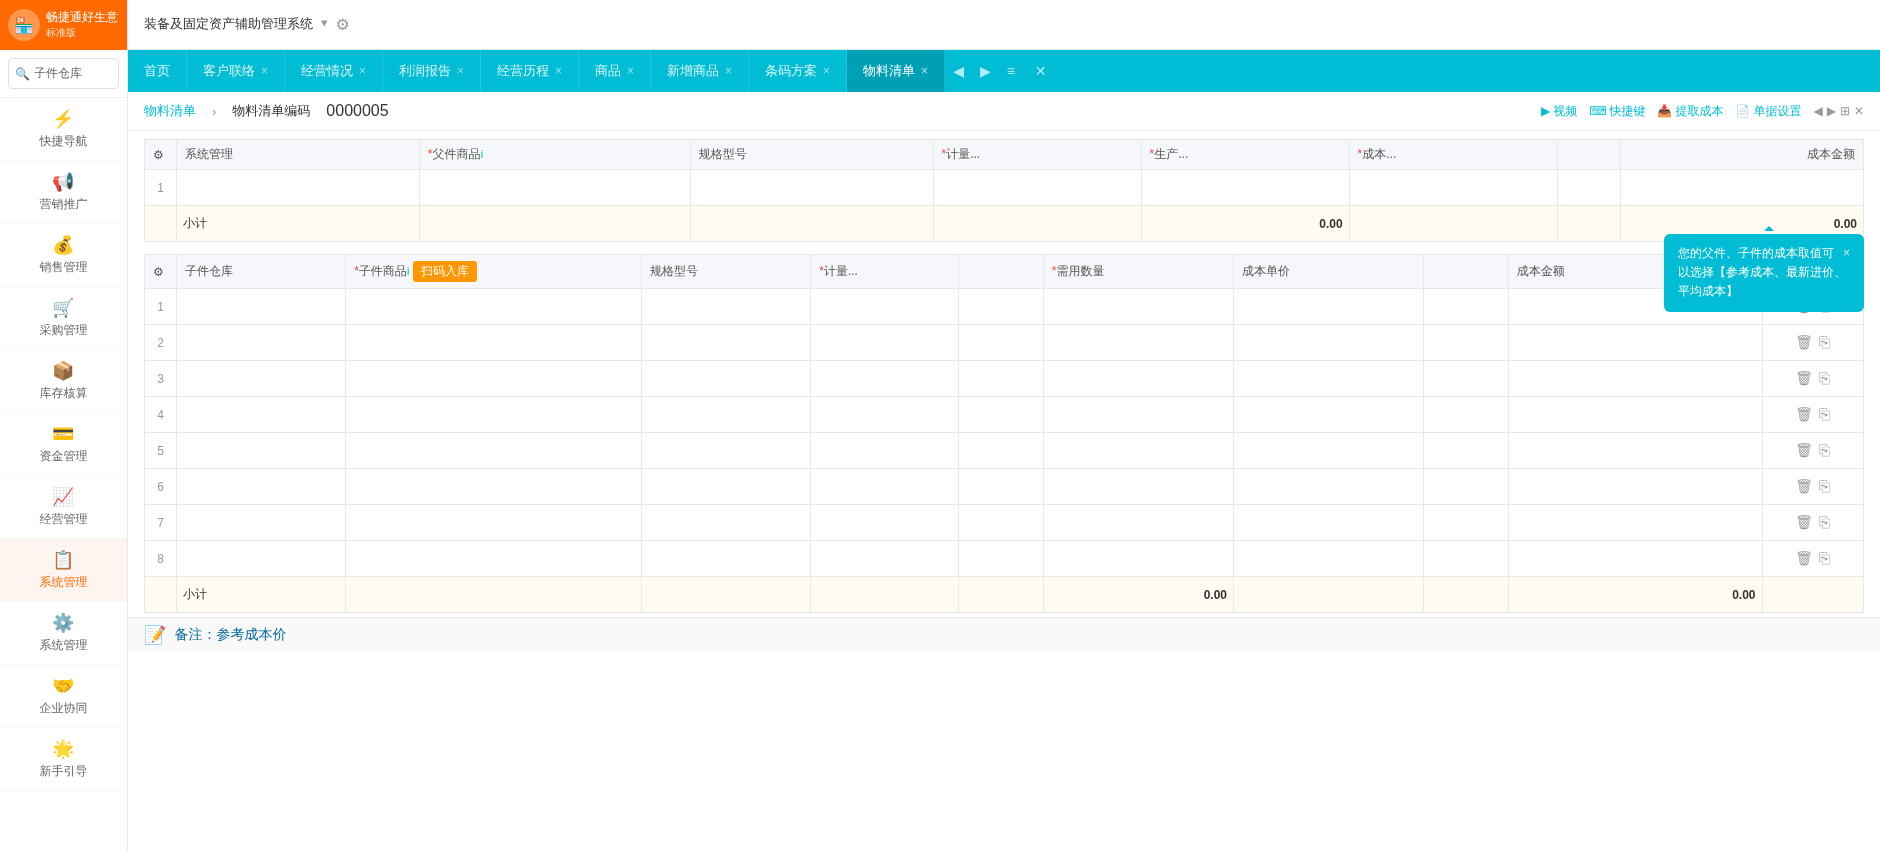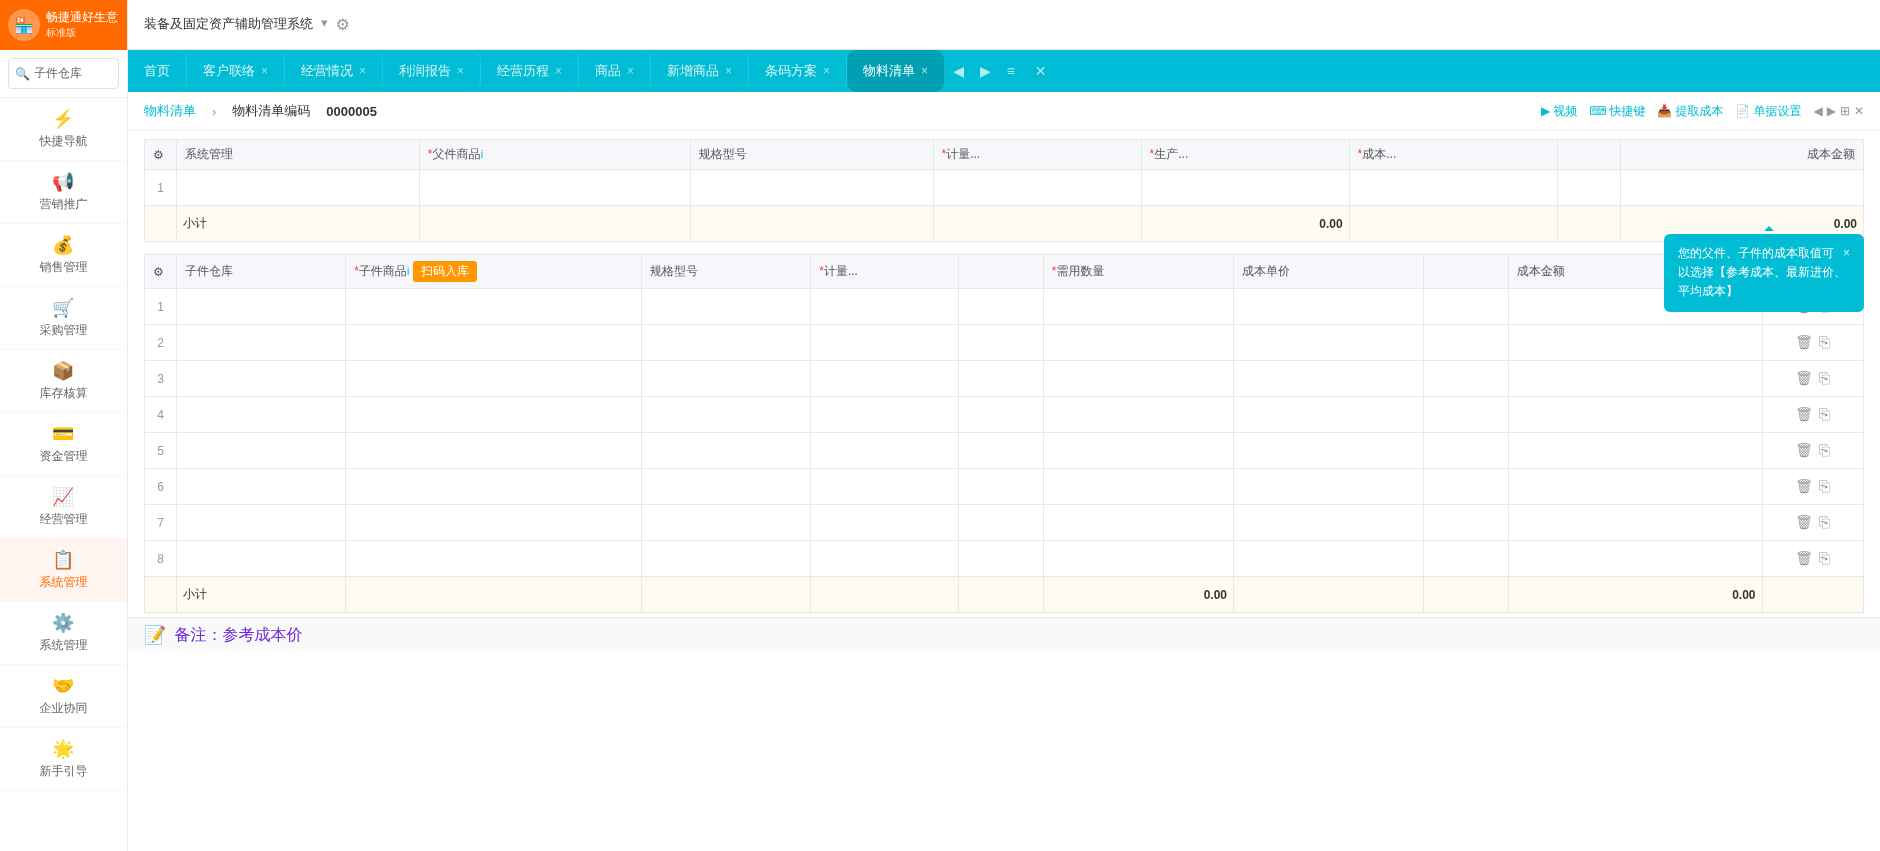--- a/index.html
+++ b/index.html
@@ -141,21 +141,20 @@
       padding: 13px 16px;
       height: 100%;
       display: flex;
       align-items: center;
       color: rgba(255,255,255,0.85);
       cursor: pointer;
       font-size: 13px;
       white-space: nowrap;
       gap: 4px;
       border-right: 1px solid rgba(255,255,255,0.15);
-      border-radius: 10px;
     }
     .nav-tab.active {
       background: rgba(0,0,0,0.15);
       color: #fff;
       font-weight: 500;
     }
     .nav-tab .close-x {
       font-size: 12px;
       opacity: 0.7;
       margin-left: 2px;
@@ -177,21 +176,21 @@
       border-bottom: 1px solid #f0f0f0;
       gap: 16px;
     }
     .breadcrumb-item {
       color: #00bcd4;
       cursor: pointer;
       font-size: 13px;
     }
     .breadcrumb-separator { color: #999; }
     .breadcrumb-current { color: #333; font-size: 13px; }
-    .doc-number { color: #333; font-size: 13px; font-weight: 700; }
+    .doc-number { color: #333; font-size: 16px; font-weight: 400; }
 
     .toolbar-right {
       margin-left: auto;
       display: flex;
       align-items: center;
       gap: 12px;
       color: #666;
       font-size: 12px;
     }
     .toolbar-btn {
@@ -311,22 +310,22 @@
       border-top: 1px solid #e8e8e8;
       display: flex;
       align-items: center;
       gap: 8px;
     }
     .bottom-icon {
       color: #00bcd4;
       font-size: 18px;
     }
     .bottom-text {
-      color: #6d28d9;
-      font-size: 16px;
+      color: #0369a1;
+      font-size: 14px;
     }
   </style>
 </head>
 <body>
 
 <div class="sidebar">
   <div class="sidebar-logo">
     <div class="logo-icon">🏪</div>
     <div>
       <div class="logo-text">畅捷通好生意</div>

